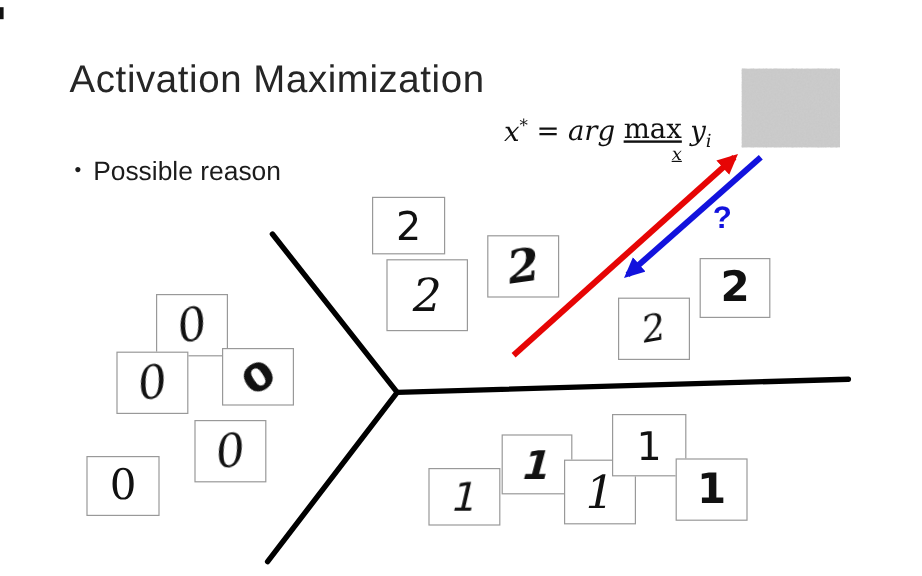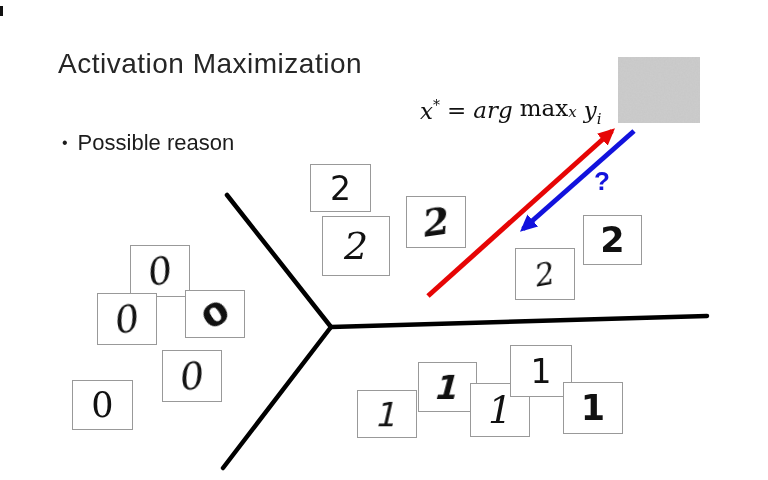--- a/index.html
+++ b/index.html
@@ -2,37 +2,37 @@
 <html><head>
 <meta charset="utf-8">
 <style>
   html,body{margin:0;padding:0;background:#fff;}
   #stage{
     position:relative;width:768px;height:480px;background:#ffffff;
     overflow:hidden;font-family:"Liberation Sans",sans-serif;
   }
   
   .title{
-    position:absolute;left:58px;top:48px;font-size:28px;letter-spacing:.5px;
+    position:absolute;left:58px;top:48px;font-size:32px;letter-spacing:.5px;
     color:#262626;font-weight:400;
   }
   .bullet-line{
     position:absolute;left:62px;top:130px;font-size:22px;color:#1c1c1c;
     display:flex;align-items:center;gap:10px;
   }
   .bullet-glyph{font-size:16px;line-height:1;}
   
   .formula{
     position:absolute;left:420px;top:97px;display:flex;align-items:flex-start;
     font-family:"DejaVu Serif",serif;font-style:italic;font-size:23px;color:#111;
     gap:7px;
   }
   .formula .rm{font-style:normal;}
   .fx-star{font-size:14px;vertical-align:super;font-style:normal;}
-  .max-stack{display:inline-flex;flex-direction:row;align-items:flex-end;line-height:1;}
+  .max-stack{display:inline-flex;flex-direction:column;align-items:flex-end;line-height:1;text-decoration:underline;}
   .max-stack .under{font-size:15px;margin-top:1px;}
   .yi sub{font-size:15px;font-style:italic;}
   
   .noise-wrap{position:absolute;left:618px;top:57px;width:82px;height:66px;}
   
   .qmark{
     position:absolute;left:590px;top:166px;width:24px;text-align:center;
     color:#1212dd;font-size:26px;font-weight:bold;font-family:"Liberation Sans",sans-serif;
   }
   

